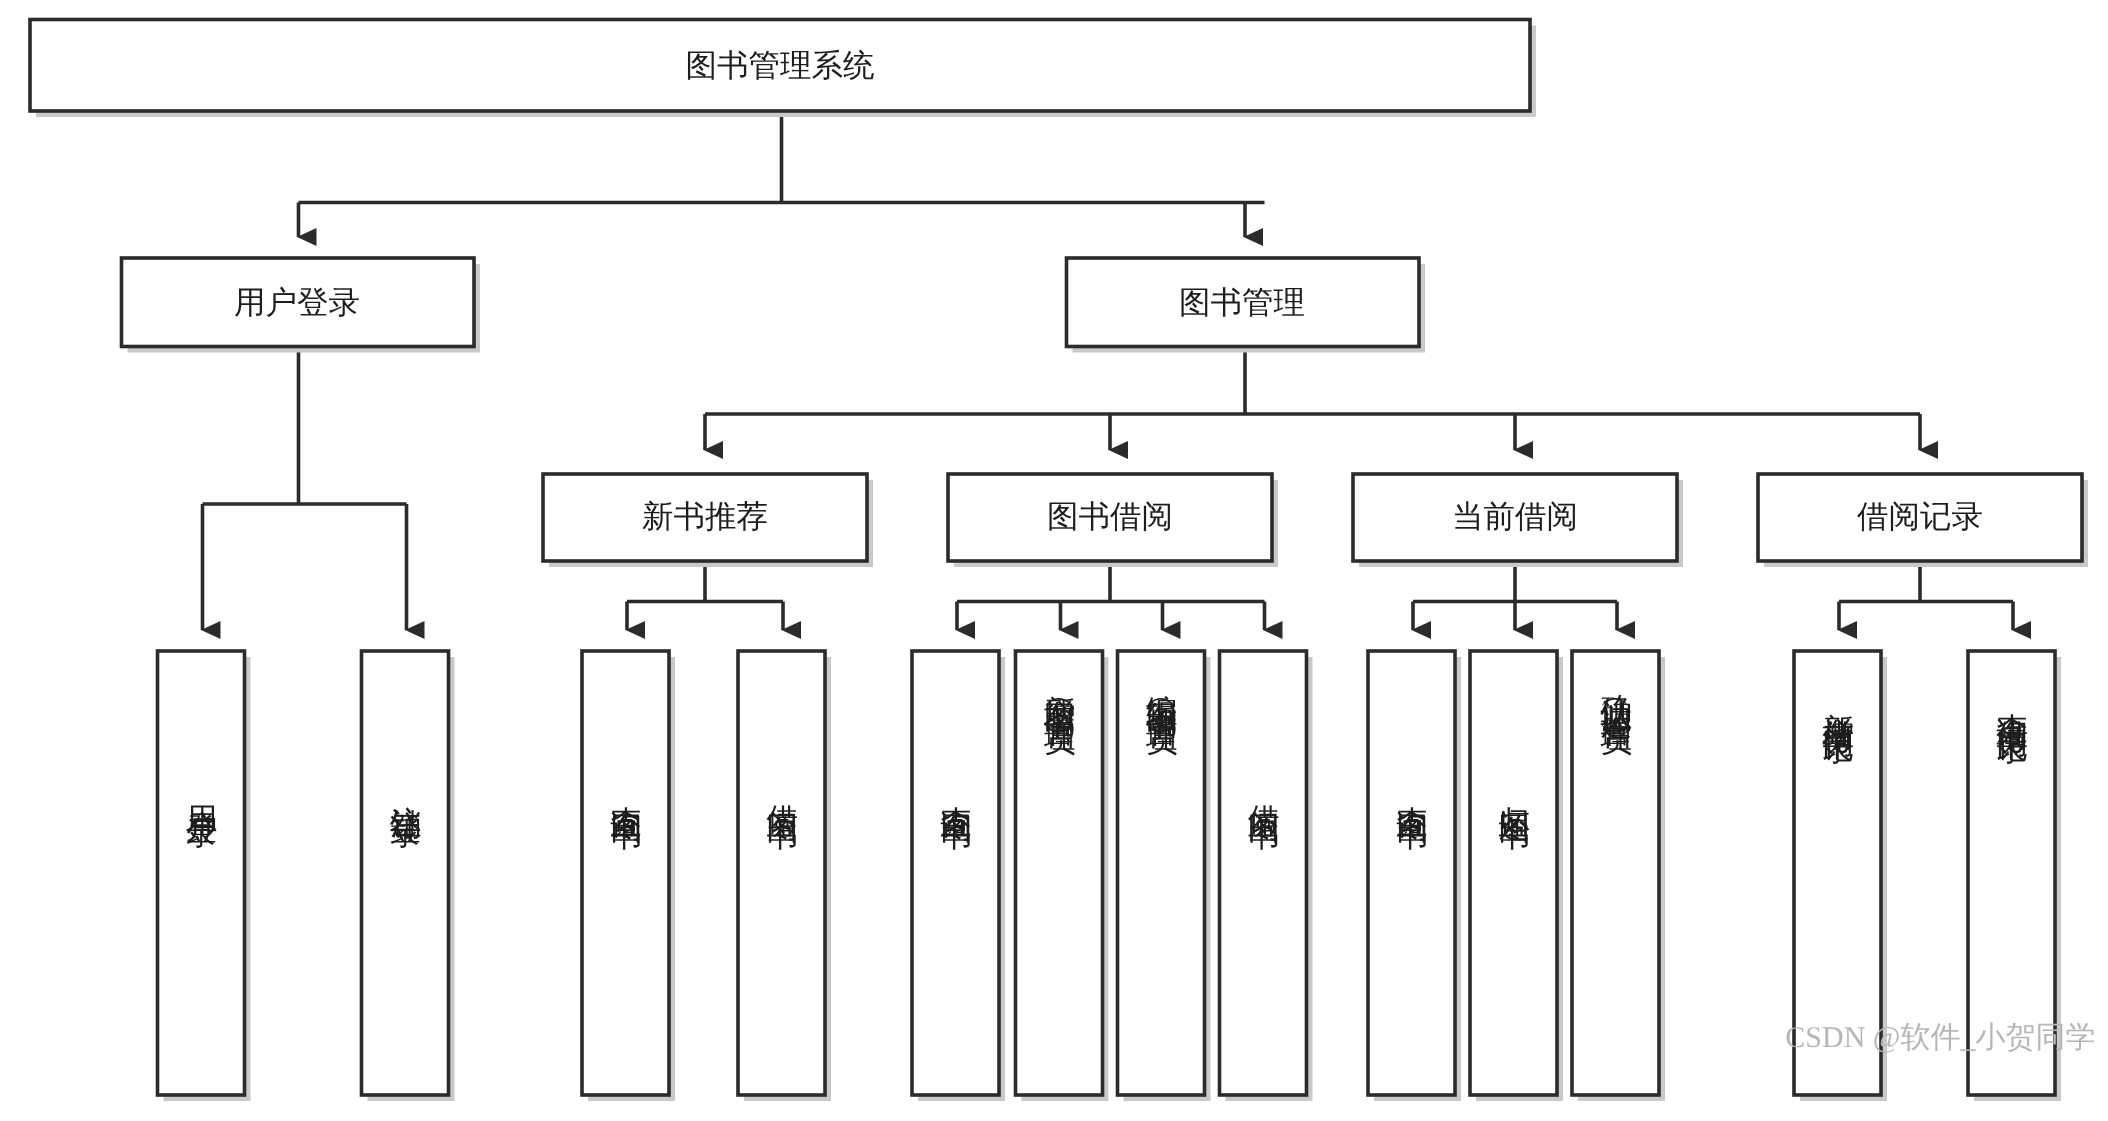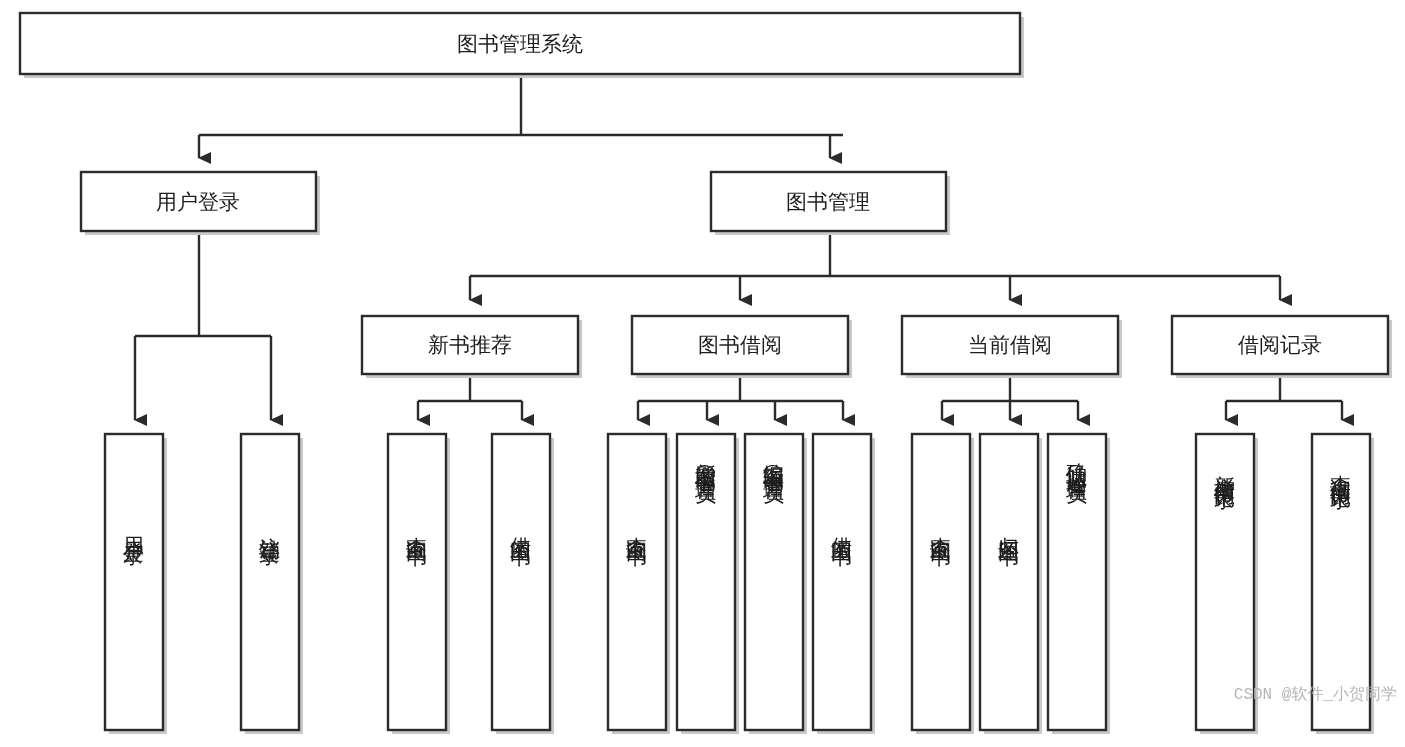--- a/index.html
+++ b/index.html
@@ -51,22 +51,22 @@
     font-size: 21px;
     fill: #1d1d1d;
     writing-mode: vertical-rl;
     text-orientation: upright;
     letter-spacing: 3px;
   }
   .watermark {
     position: absolute;
     right: 8px;
     bottom: 5px;
-    font-family: Liberation Mono, monospace;
-    font-size: 16px;
+    font-family: Liberation Serif, serif;
+    font-size: 20px;
     color: #b6b6b6;
     white-space: nowrap;
     user-select: none;
   }
 </style>
 </head>
 <body>
 
 <div id="diagram-root">
   <svg width="1405" height="747" viewBox="0 0 1405 747" xmlns="http://www.w3.org/2000/svg">

